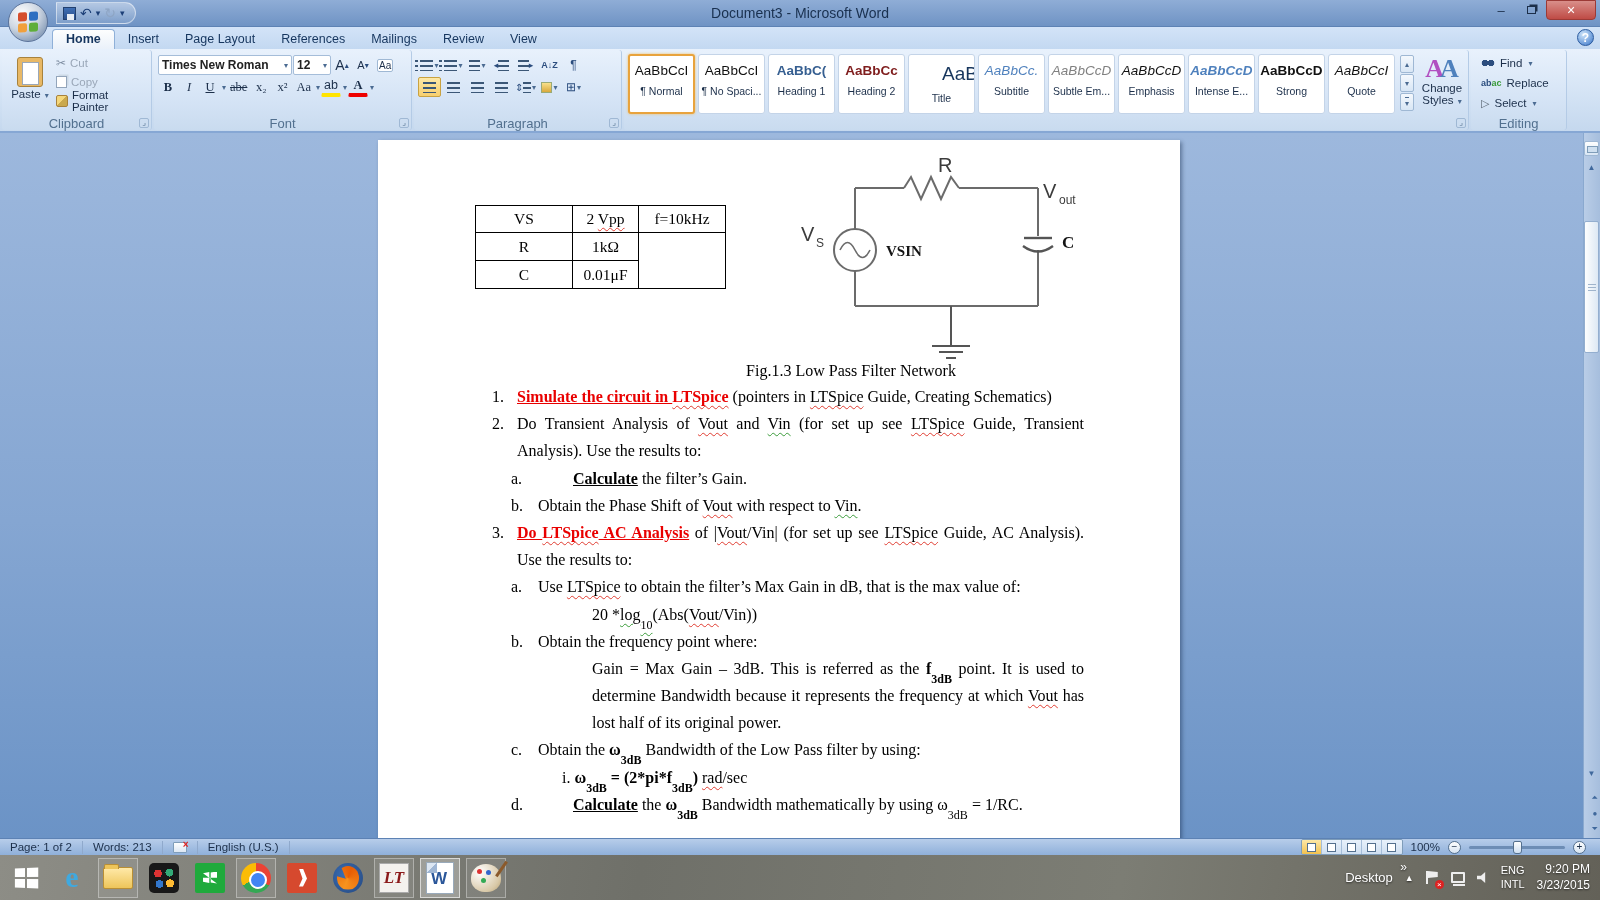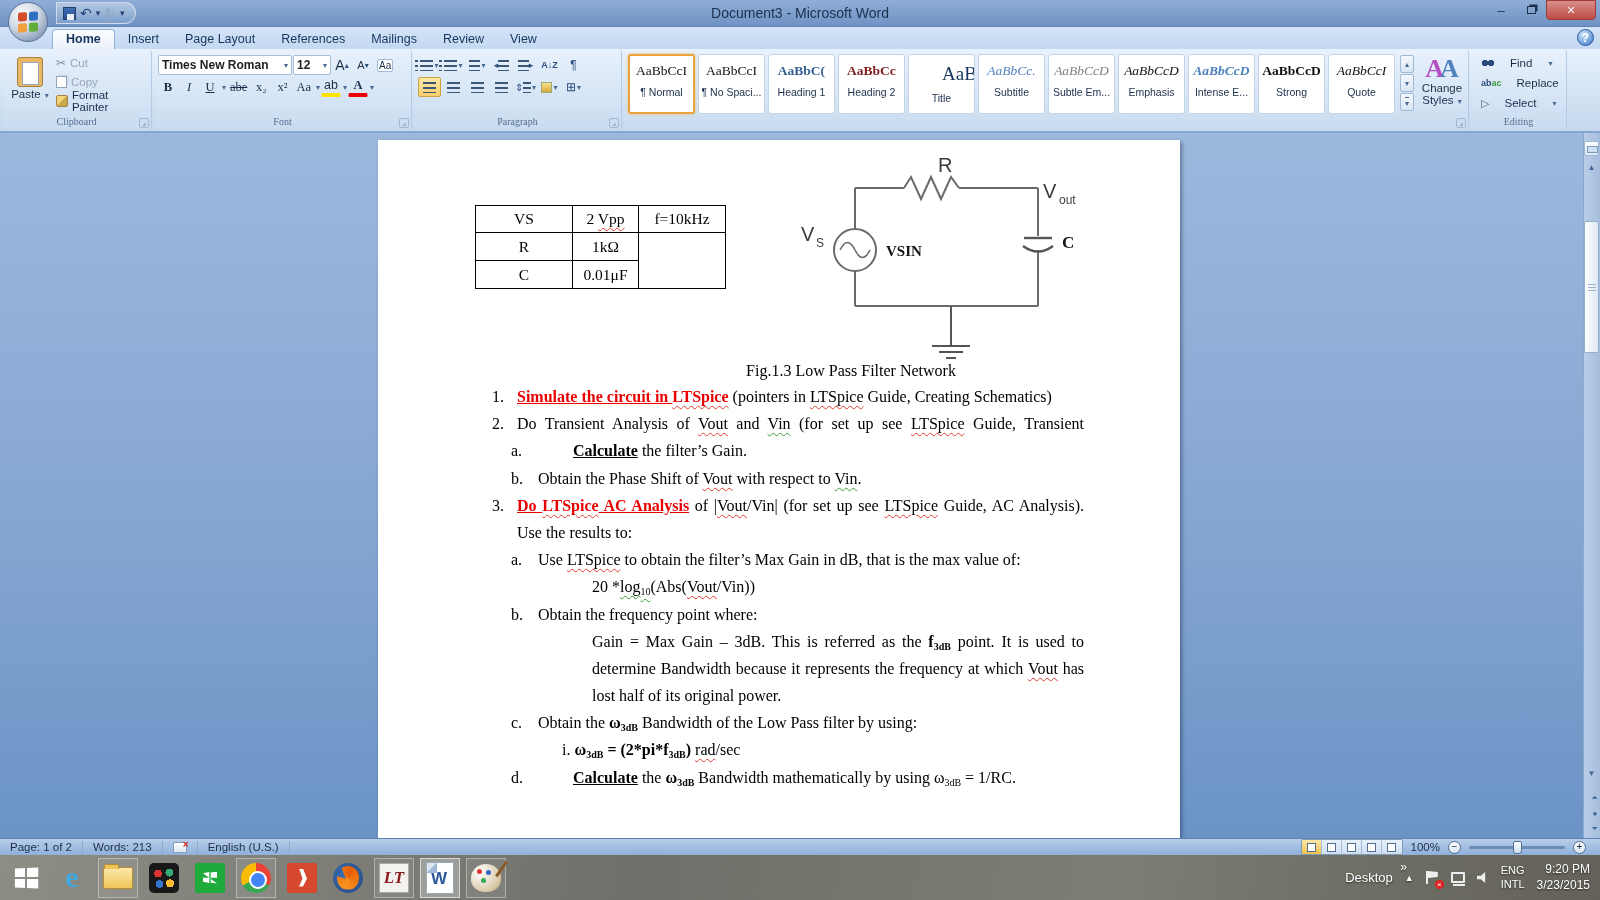--- a/index.html
+++ b/index.html
@@ -46,21 +46,21 @@
   .help-btn { position:absolute; right:6px; top:2px; width:17px; height:17px; border-radius:50%;
     background:radial-gradient(circle at 35% 30%, #cfe6fb, #3a76c9); color:#fff; font-weight:bold;
     font-size:12px; display:flex; align-items:center; justify-content:center; border:1px solid #2a5a9e; }
 
   
   .ribbon { position:absolute; left:0; top:49px; width:1600px; height:84px;
     background:linear-gradient(#e8f1fc,#d2e2f4 60%,#c5d8ee); border-bottom:2px solid #86a7d4; display:flex; }
   .rgroup { position:relative; margin:1px 0 0 2px; height:80px; border-right:1px solid #b4cbe6;
     background:linear-gradient(#e8f1fc,#d4e3f5 65%,#c9dbef); border-radius:3px; }
   .rg-label { position:absolute; left:0; right:0; bottom:1px; height:13px; text-align:center;
-    font-size:10px; color:#52708f;font-family:Liberation Serif, serif; }
+    font-size:13px; color:#52708f; }
   .launcher { position:absolute; right:2px; bottom:2px; width:10px; height:10px; font-size:8px;
     color:#52708f; border:1px solid #9fb8d4; border-radius:2px; line-height:8px; text-align:center; }
   .rbody { padding:3px 4px 14px; height:100%; }
 
   
   .g-clip { width:150px; }
   .paste-big { float:left; width:44px; height:62px; margin:1px 2px 0 2px; text-align:center;
     border:1px solid transparent; border-radius:3px; font-size:11.5px; color:#1c2f4a; }
   .clipboard-ico { width:26px; height:30px; margin:2px auto 1px; background:#e8b865; border:1px solid #a8823c;
     border-radius:3px; position:relative; }
@@ -98,21 +98,21 @@
   .ic-dotlist { position:relative; }
   .ic-dotlist::before { content:""; position:absolute; left:-5px; top:0; width:3px; height:11px;
     background:repeating-linear-gradient(to bottom,#3b5777 0 2px,transparent 2px 5px); }
 
   
   .g-styles { width:845px; display:flex; }
   .stylecards { display:flex; gap:3px; padding:4px 2px 0 4px; }
   .scard { width:67px; height:60px; background:#fff; border:1px solid #c4d4e8; border-radius:3px;
     text-align:center; padding-top:8px; }
   .scard.sel { border:2px solid #e8a33d; box-shadow:0 0 3px #f0c06a; padding-top:7px; }
-  .samp { font-family:Liberation Serif, serif; font-size:13.5px; color:#111; white-space:nowrap; overflow:hidden; }
+  .samp { font-family:Liberation Sans, sans-serif; font-size:13.5px; color:#111; white-space:nowrap; overflow:hidden; }
   .slabel { font-size:10.5px; color:#1c2f4a; margin-top:7px; white-space:nowrap; overflow:hidden; }
   .scard:nth-child(3) .samp { color:#365f91; font-weight:bold; }
   .scard:nth-child(4) .samp { color:#7f1d1d; font-weight:bold; }
   .scard:nth-child(5) .samp { color:#17365d; font-size:19px;margin-left:33px; }
   .scard:nth-child(6) .samp { color:#4f81bd; font-style:italic; }
   .scard:nth-child(7) .samp { color:#808080; font-style:italic; }
   .scard:nth-child(8) .samp { font-style:italic; }
   .scard:nth-child(9) .samp { color:#4f81bd; font-weight:bold; font-style:italic; }
   .scard:nth-child(10) .samp { font-weight:bold; }
   .scard:nth-child(11) .samp { font-style:italic; }
@@ -120,21 +120,21 @@
   .sscroll .sb { width:14px; height:18px; background:linear-gradient(#f4f8fd,#d8e6f5); border:1px solid #9fb8d4;
     border-radius:2px; font-size:8px; color:#4b6b92; display:flex; align-items:center; justify-content:center; }
   .sb.more span { border-top:1px solid #4b6b92; padding-top:1px; }
   .changestyles { width:72px; text-align:center; font-size:11.5px; color:#1c2f4a; padding-top:6px; }
   .cs-ico { font-size:26px; font-weight:bold; color:#4f81bd; line-height:1;
     font-family:"Liberation Serif", serif; }
   .cs-ico .a2 { color:#b14fc1; margin-right:-4px; }
 
   
   .g-edit { width:96px; }
-  .erow { display:flex; align-items:center; gap:15px; height:20px; font-size:11.5px; color:#1c2f4a; padding-left:6px; }
+  .erow { display:flex; align-items:center; gap:5px; height:20px; font-size:11.5px; color:#1c2f4a; padding-left:6px; }
   .ico-bino { width:14px; height:8px;
     background:radial-gradient(circle at 28% 50%, #2b4d7e 3.2px, transparent 3.5px),
                radial-gradient(circle at 72% 50%, #2b4d7e 3.2px, transparent 3.5px); }
   .ico-replace { font-size:9px; color:#2b4d7e; font-weight:bold; }
   .ico-replace em { color:#3a9b3a; font-style:normal;text-align:center; }
   .ico-select { color:#55606d; font-size:11px; }
 
   
   .docarea { position:absolute; left:0; top:133px; width:1600px; height:705px; overflow:hidden;
     background:linear-gradient(#9db8dd,#85a6d2 55%,#6b93c6); }
@@ -160,21 +160,21 @@
   .ind2 { padding-left:19px; }
   .ind3 { padding-left:100px; }
   .ind4 { padding-left:70px; }
   .redh { color:#e90000; font-weight:bold; text-decoration:underline; text-decoration-color:#e90000; }
   .bld { font-weight:bold; }
   .bldu { font-weight:bold; text-decoration:underline;margin-left:35px; }
   .wr { text-decoration-line:underline; text-decoration-style:wavy; text-decoration-color:#e03c31;
         text-decoration-thickness:1px; text-underline-offset:3px; }
   .wg { text-decoration-line:underline; text-decoration-style:wavy; text-decoration-color:#3a9b3a;
         text-decoration-thickness:1px; text-underline-offset:3px; }
-  .sbx { font-size:10px; position:relative; top:3px; }
+  .sbx { font-size:12px; position:relative; top:9px; }
 
   
   .vscroll { position:absolute; right:0; top:0; width:17px; height:705px;
     background:linear-gradient(to right,#b9cde7,#a6bedd); border-left:1px solid #8aa9cf; }
   .ruler-toggle { position:absolute; right:1px; top:8px; width:15px; height:15px;
     background:linear-gradient(#fdfefe,#d9e6f4); border:1px solid #9fb8d4; border-radius:2px; }
   .ruler-toggle::after { content:""; position:absolute; left:2px; top:4px; width:9px; height:5px;
     background:#cfe0f0; border:1px solid #7f9db9; }
   .sarrow { position:absolute; right:2px; width:13px; height:13px; display:flex; align-items:center;
     justify-content:center; font-size:8px; color:#3f689c; }
@@ -593,20 +593,21 @@
 
       <div class="caption">Fig.1.3 Low Pass Filter Network</div>
 
       <div class="bodytext">
         <div class="bline">
           <span class="num">1.</span><span class="redh">Simulate the circuit in </span><span class="redh wr">LTSpice</span><span> (pointers in </span><span class="wr">LTSpice</span><span> Guide, Creating Schematics)</span>
         </div>
         <div class="bline jst">
           <span class="num">2.</span><span>Do Transient Analysis of </span><span class="wr">Vout</span><span> and </span><span class="wg">Vin</span><span> (for set up see </span><span class="wr">LTSpice</span><span> Guide, Transient</span>
         </div>
+        <div class="bline ind1"><span>Analysis).  Use the results to:</span></div>
         <div class="bline ind2">
           <span class="numsub">a.</span><span class="bldu">Calculate</span><span> the filter’s Gain.</span>
         </div>
         <div class="bline ind2">
           <span class="numsub">b.</span><span>Obtain the Phase Shift of </span><span class="wr">Vout</span><span> with respect to </span><span class="wg">Vin</span><span>.</span>
         </div>
         <div class="bline jst">
           <span class="num">3.</span><span class="redh">Do </span><span class="redh wr">LTSpice</span><span class="redh"> AC Analysis</span><span> of |</span><span class="wr">Vout</span><span>/Vin| (for set up see </span><span class="wr">LTSpice</span><span> Guide, AC Analysis).</span>
         </div>
         <div class="bline ind1"><span>Use the results to:</span></div>

